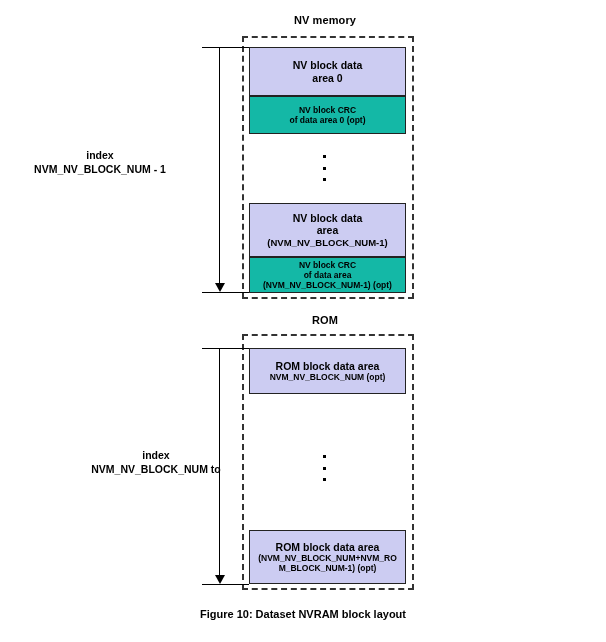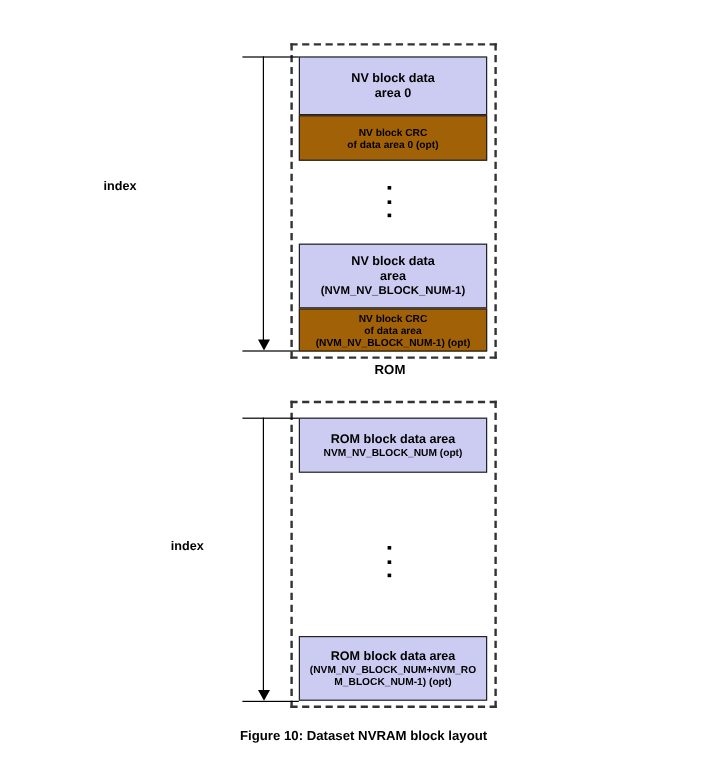--- a/index.html
+++ b/index.html
@@ -23,21 +23,21 @@
   
   .section-title {
     position: absolute;
     font-weight: bold;
     font-size: 11px;
     text-align: center;
     letter-spacing: 0.1px;
     white-space: nowrap;
   }
   #nv-memory-title { left: 240px; top: 14px; width: 170px; }
-  #rom-title       { left: 240px; top: 303px; width: 170px; }
+  #rom-title       { left: 240px; top: 314px; width: 170px; }
 
   
   .region-outline {
     position: absolute;
     border: 2px dashed #333333;
     background: transparent;
     box-sizing: border-box;
   }
   #nv-region  { left: 242px; top: 36px;  width: 172px; height: 263px; }
   #rom-region { left: 242px; top: 334px; width: 172px; height: 256px; }
@@ -52,21 +52,21 @@
     align-items: center;
     justify-content: center;
     text-align: right;
     line-height: 1.18;
     overflow: hidden;
   }
   .block.data {
     background: #ccccf2;
   }
   .block.crc {
-    background: #a16207;
+    background: #14b8a6;
   }
   .ln-bold {
     font-weight: bold;
     font-size: 10.5px;
     white-space: nowrap;
   }
   .ln-mono-bold {
     font-weight: bold;
     font-size: 9.5px;
     white-space: nowrap;
@@ -155,20 +155,21 @@
     text-align: center;
     font-weight: bold;
     font-size: 11px;
   }
 </style>
 </head>
 <body>
 
 <div class="canvas">
 
+  <div class="section-title" id="nv-memory-title">NV memory</div>
 
   <div class="region-outline" id="nv-region"></div>
 
   <div class="block data" id="nv-block-0">
     <div class="ln-bold">NV block data</div>
     <div class="ln-bold">area 0</div>
   </div>
 
   <div class="block crc" id="nv-crc-0">
     <div class="ln-small">NV block CRC</div>
@@ -193,20 +194,21 @@
     <div class="ln-small">(NVM_NV_BLOCK_NUM-1) (opt)</div>
   </div>
 
   <div class="range-tick" id="nv-tick-top"></div>
   <div class="range-stem" id="nv-stem"></div>
   <div class="range-arrowhead" id="nv-arrowhead"></div>
   <div class="range-tick" id="nv-tick-bottom"></div>
 
   <div class="index-label" id="nv-index-label">
     <div>index</div>
+    <div>NVM_NV_BLOCK_NUM - 1</div>
   </div>
 
   <div class="section-title" id="rom-title">ROM</div>
 
   <div class="region-outline" id="rom-region"></div>
 
   <div class="block data" id="rom-block-first">
     <div class="ln-bold">ROM block data area</div>
     <div class="ln-rom-sub">NVM_NV_BLOCK_NUM (opt)</div>
   </div>
@@ -223,17 +225,18 @@
     <div class="ln-rom-sub">M_BLOCK_NUM-1) (opt)</div>
   </div>
 
   <div class="range-tick" id="rom-tick-top"></div>
   <div class="range-stem" id="rom-stem"></div>
   <div class="range-arrowhead" id="rom-arrowhead"></div>
   <div class="range-tick" id="rom-tick-bottom"></div>
 
   <div class="index-label" id="rom-index-label">
     <div>index</div>
+    <div>NVM_NV_BLOCK_NUM to</div>
   </div>
 
   <div id="figure-caption">Figure 10: Dataset NVRAM block layout</div>
 
 </div>
 
 </body></html>

